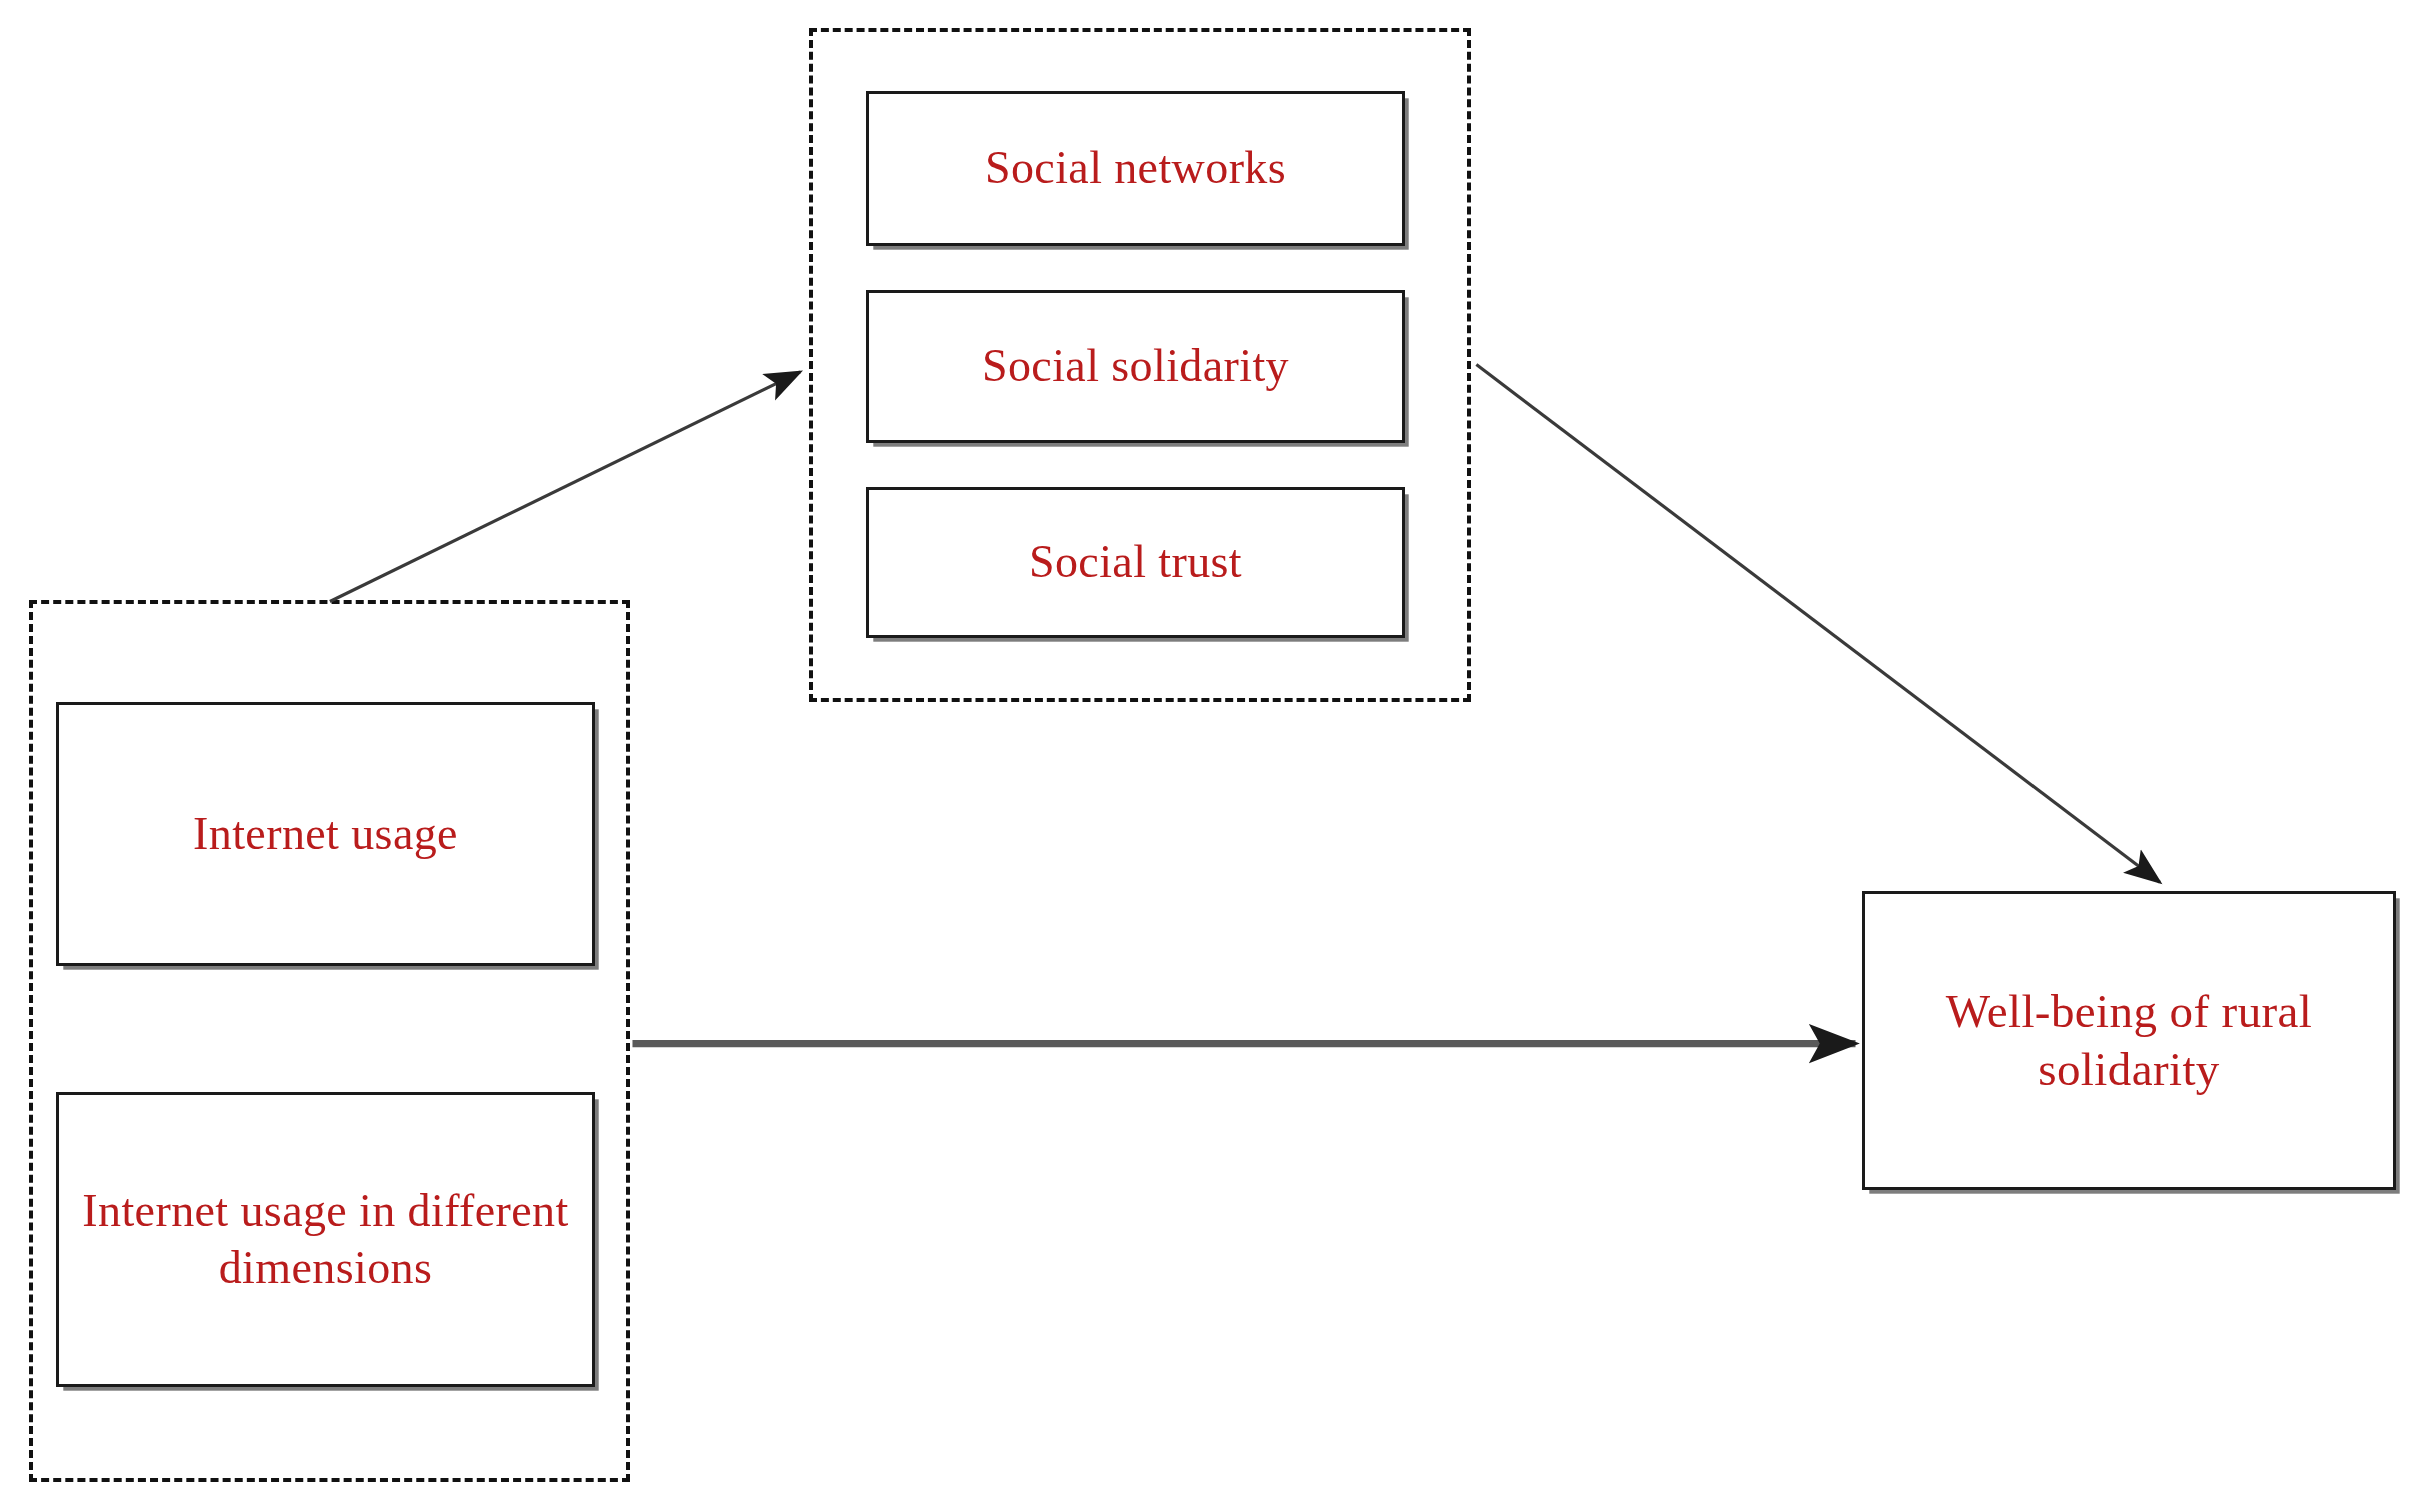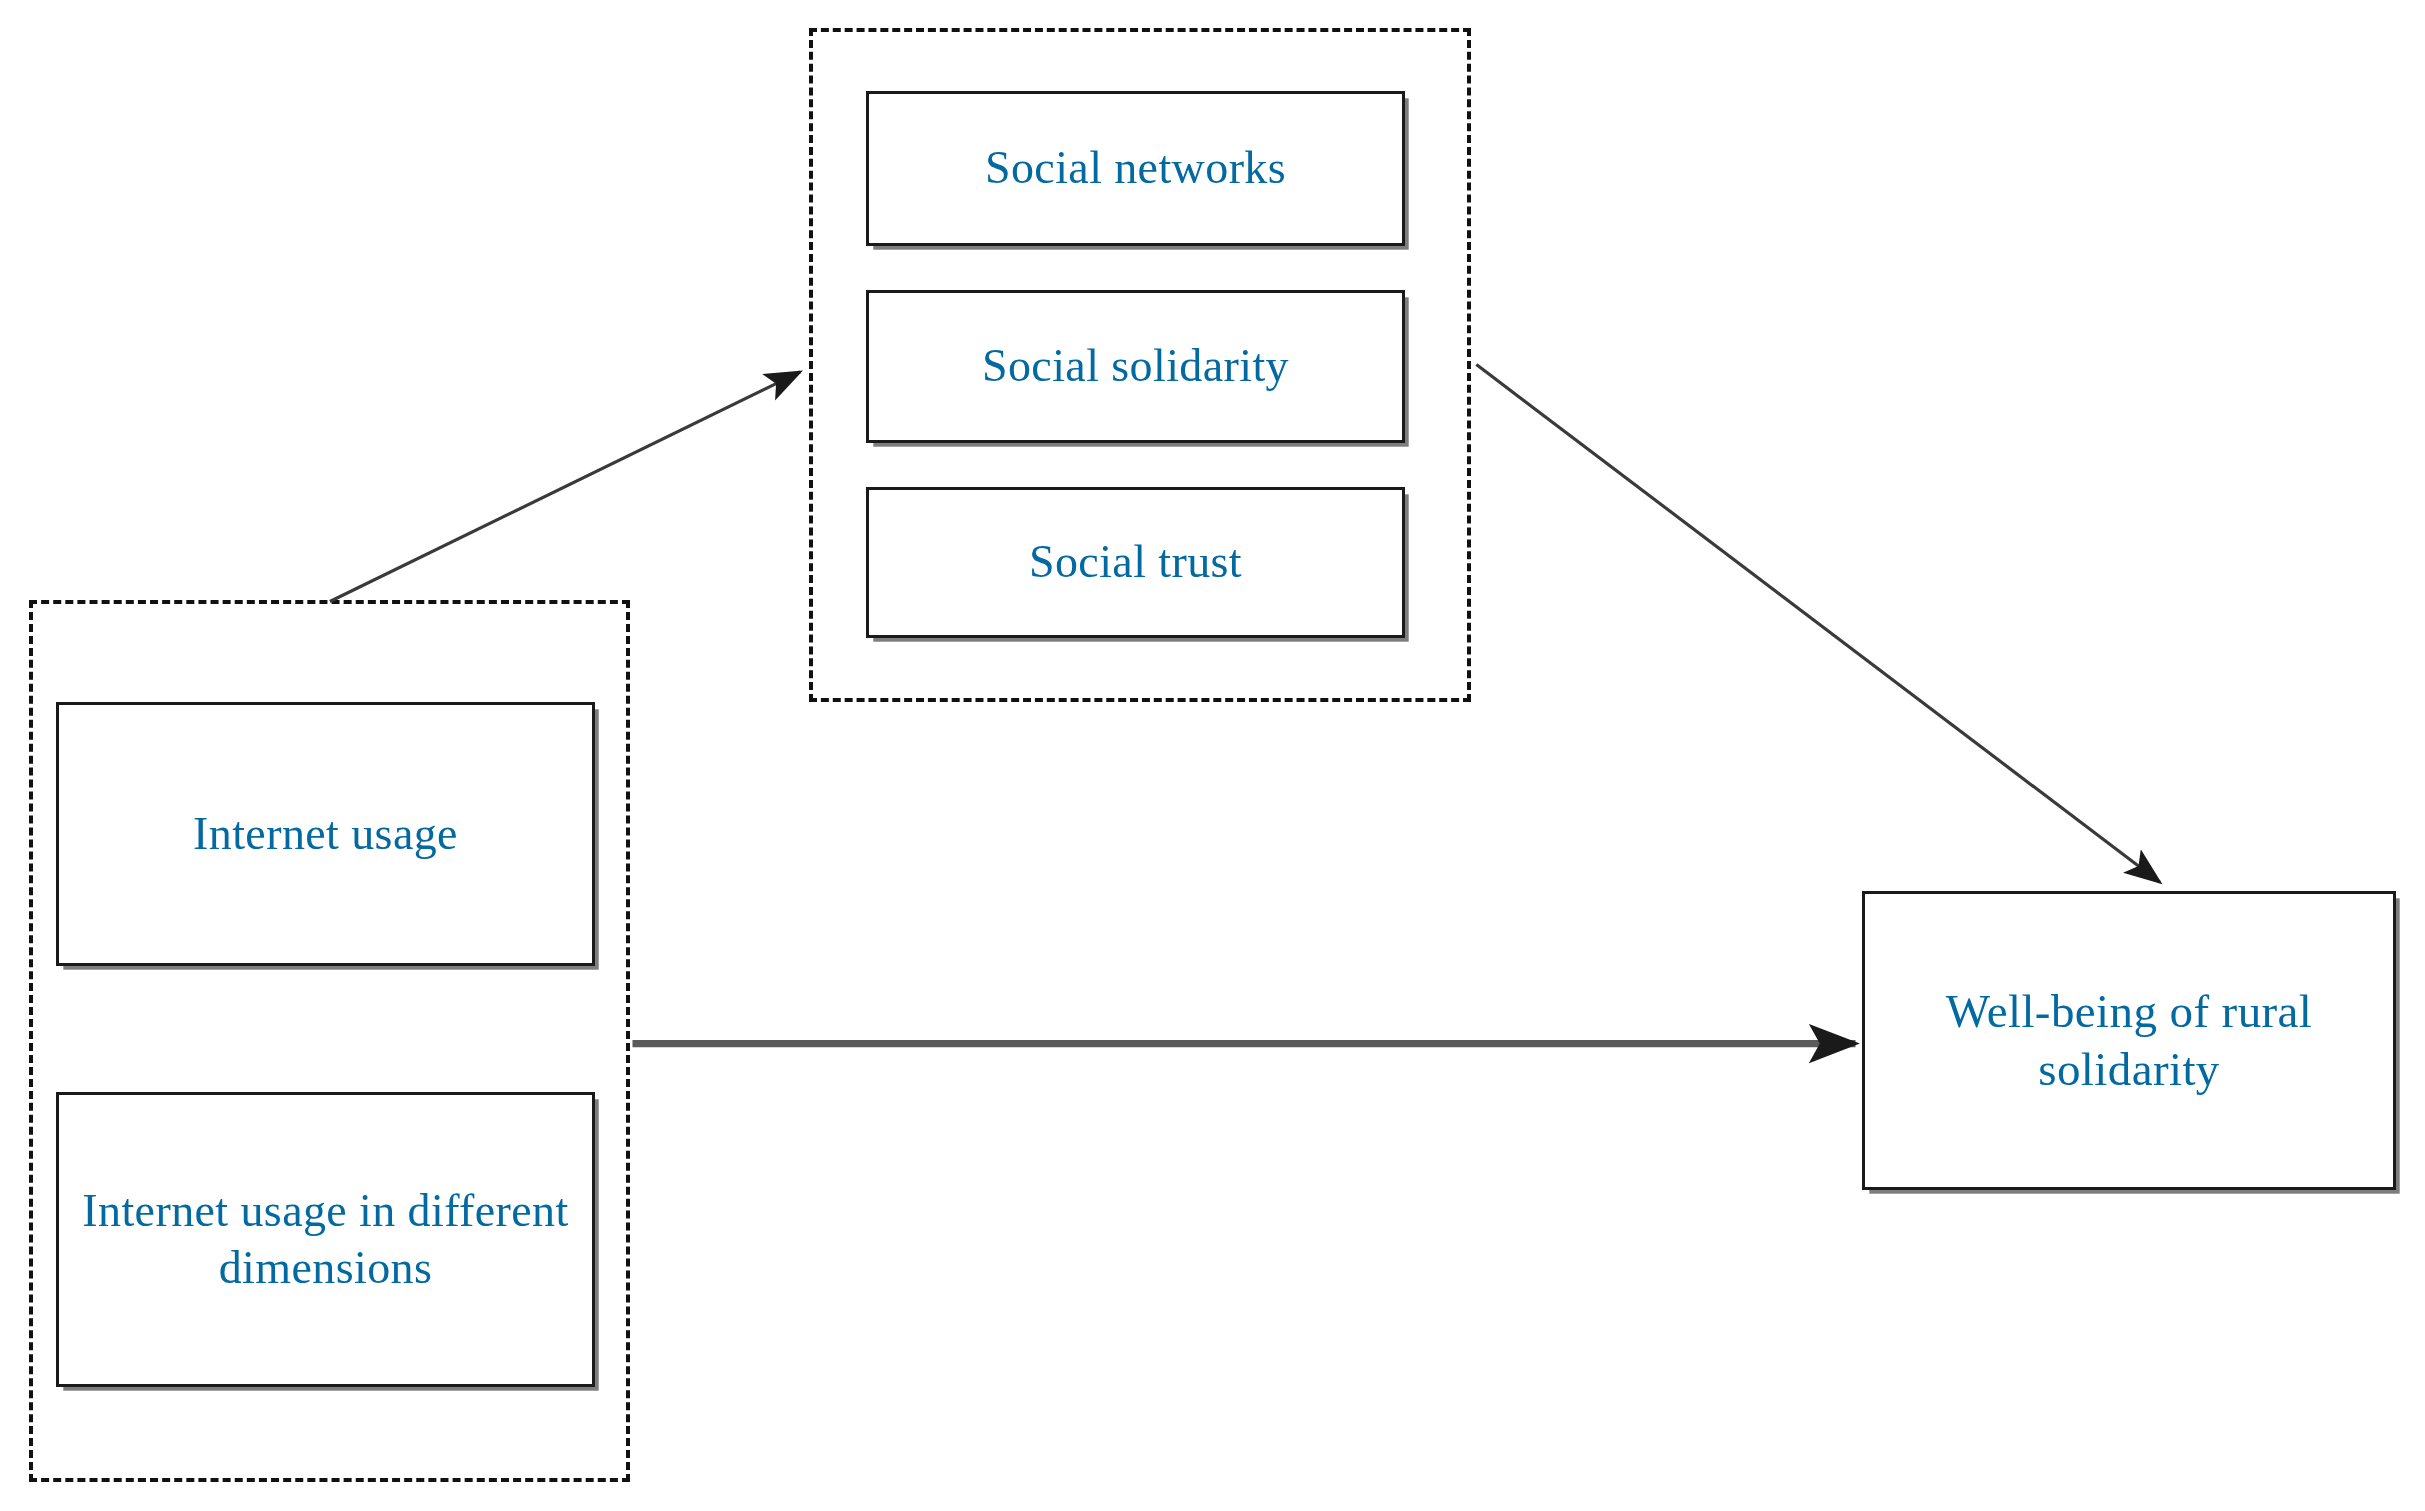--- a/index.html
+++ b/index.html
@@ -41,21 +41,21 @@
   .concept-box {
     position: absolute;
     box-sizing: border-box;
     background: #ffffff;
     border: 3.6px solid #1a1a1a;
     box-shadow: 5.5px 5.5px 0 -1.8px #7d7d7d;
     display: flex;
     align-items: center;
     justify-content: center;
     text-align: center;
-    color: #0369a1;
+    color: #b91c1c;
     line-height: 1.22;
     padding: 3.6px 12.8px;
   }
   .concept-label {
     display: block;
     font-size: 46px;
     letter-spacing: 0.4px;
   }
 
   #box-social-networks {

